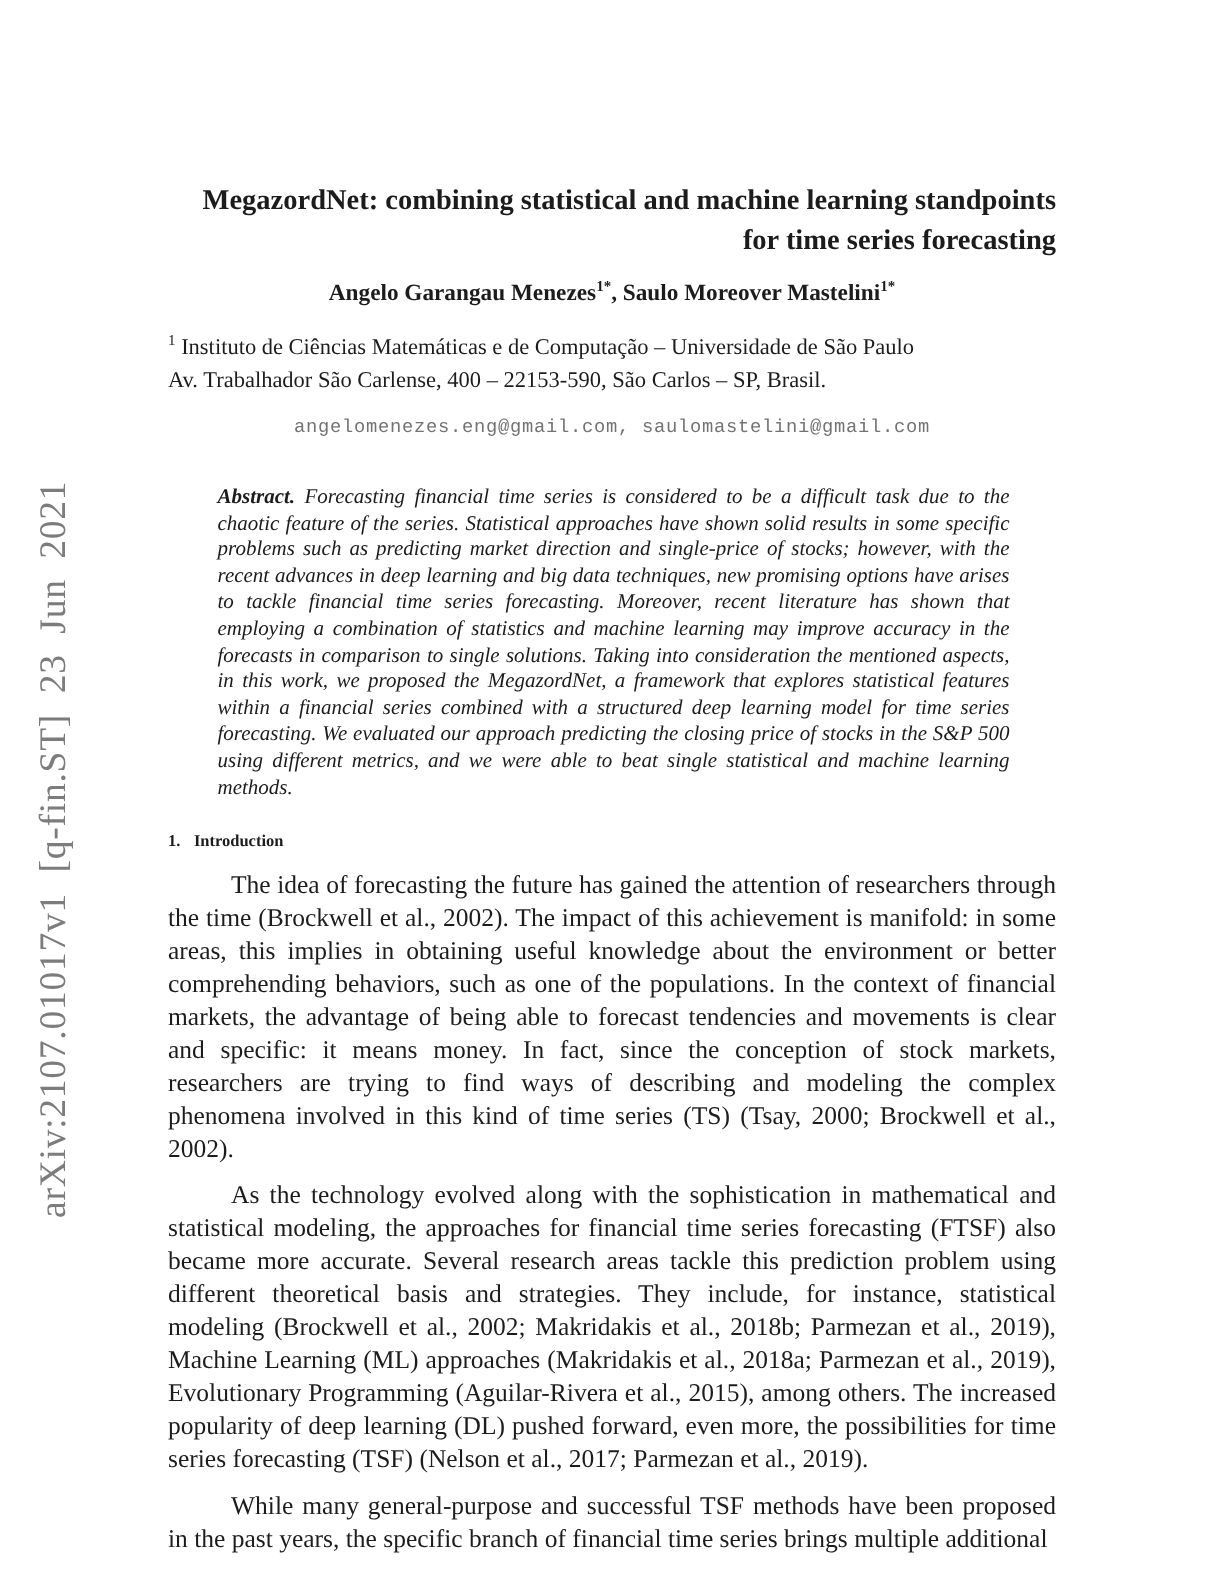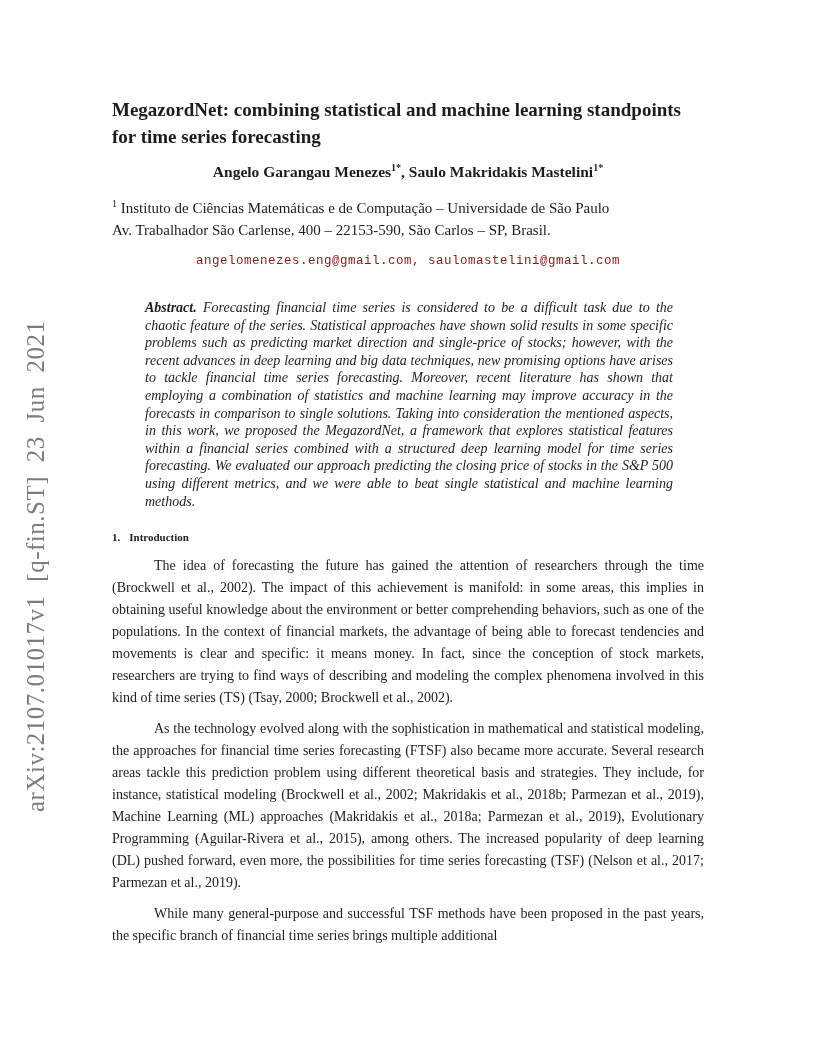--- a/index.html
+++ b/index.html
@@ -31,22 +31,22 @@
     font-family: "Liberation Serif", serif;
   }
   .content {
     position: absolute;
     left: 112px;
     top: 0;
     width: 592px;
   }
   .title {
     margin: 0;
-    padding-top: 96px;
-    text-align: left;
+    padding-top: 120px;
+    text-align: right;
     font-size: 19px;
     line-height: 27px;
     font-weight: bold;
   }
   .authors {
     margin-top: 13px;
     text-align: center;
     font-size: 15.5px;
     font-weight: bold;
   }
@@ -59,21 +59,21 @@
     margin-top: 16px;
     text-align: left;
     font-size: 15px;
     line-height: 22px;
   }
   .emails {
     margin-top: 13px;
     text-align: center;
     font-family: "Liberation Mono", monospace;
     font-size: 12.5px;
-    color: #7f1d1d;
+    color: #737373;
     letter-spacing: 0.5px;
   }
   .abstract {
     margin: 31px 31px 0 33px;
     font-size: 14px;
     line-height: 17.6px;
     font-style: italic;
     text-align: justify;
   }
   .abstract .abstract-label {
@@ -84,21 +84,21 @@
     margin-top: 21px;
     font-size: 11px;
     font-weight: bold;
   }
   .section-heading .heading-number {
     margin-right: 9px;
   }
   .body-para {
     margin: 0;
     margin-top: 9px;
-    font-size: 14px;
+    font-size: 17px;
     line-height: 22px;
     text-align: justify;
     text-indent: 42px;
   }
   .body-para:first-of-type {
     margin-top: 12px;
   }
   .footnote-area {
     position: absolute;
     left: 112px;
@@ -126,21 +126,21 @@
 
 <div class="page">
 
   <div class="watermark">arXiv:2107.01017v1 [q-fin.ST] 23 Jun 2021</div>
 
   <div class="content">
 
     <h1 class="title">MegazordNet: combining statistical and machine learning standpoints for time series forecasting</h1>
 
     <div class="authors">
-      <span>Angelo Garangau Menezes</span><sup>1*</sup><span>, </span><span>Saulo Makridakis Mastelini</span><sup>1*</sup>
+      <span>Angelo Garangau Menezes</span><sup>1*</sup><span>, </span><span>Saulo Moreover Mastelini</span><sup>1*</sup>
     </div>
 
     <div class="affiliation">
       <div><sup>1</sup><span> Instituto de Ciências Matemáticas e de Computação – Universidade de São Paulo</span></div>
       <div>Av. Trabalhador São Carlense, 400 – 22153-590, São Carlos – SP, Brasil.</div>
     </div>
 
     <div class="emails">angelomenezes.eng@gmail.com, saulomastelini@gmail.com</div>
 
     <div class="abstract">

